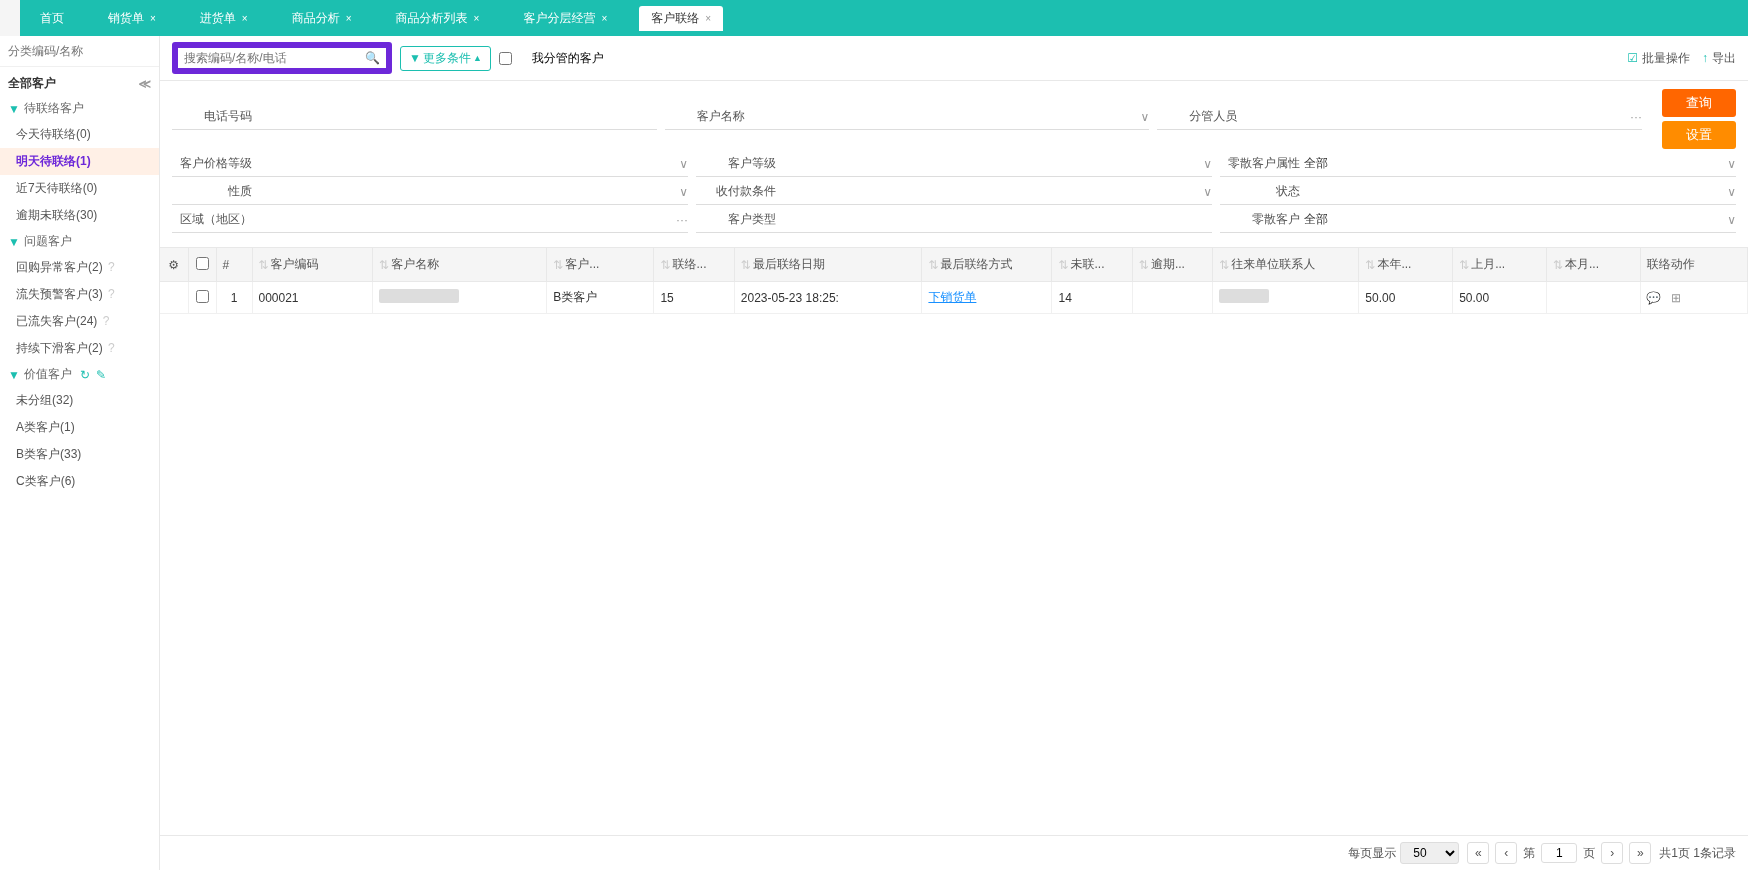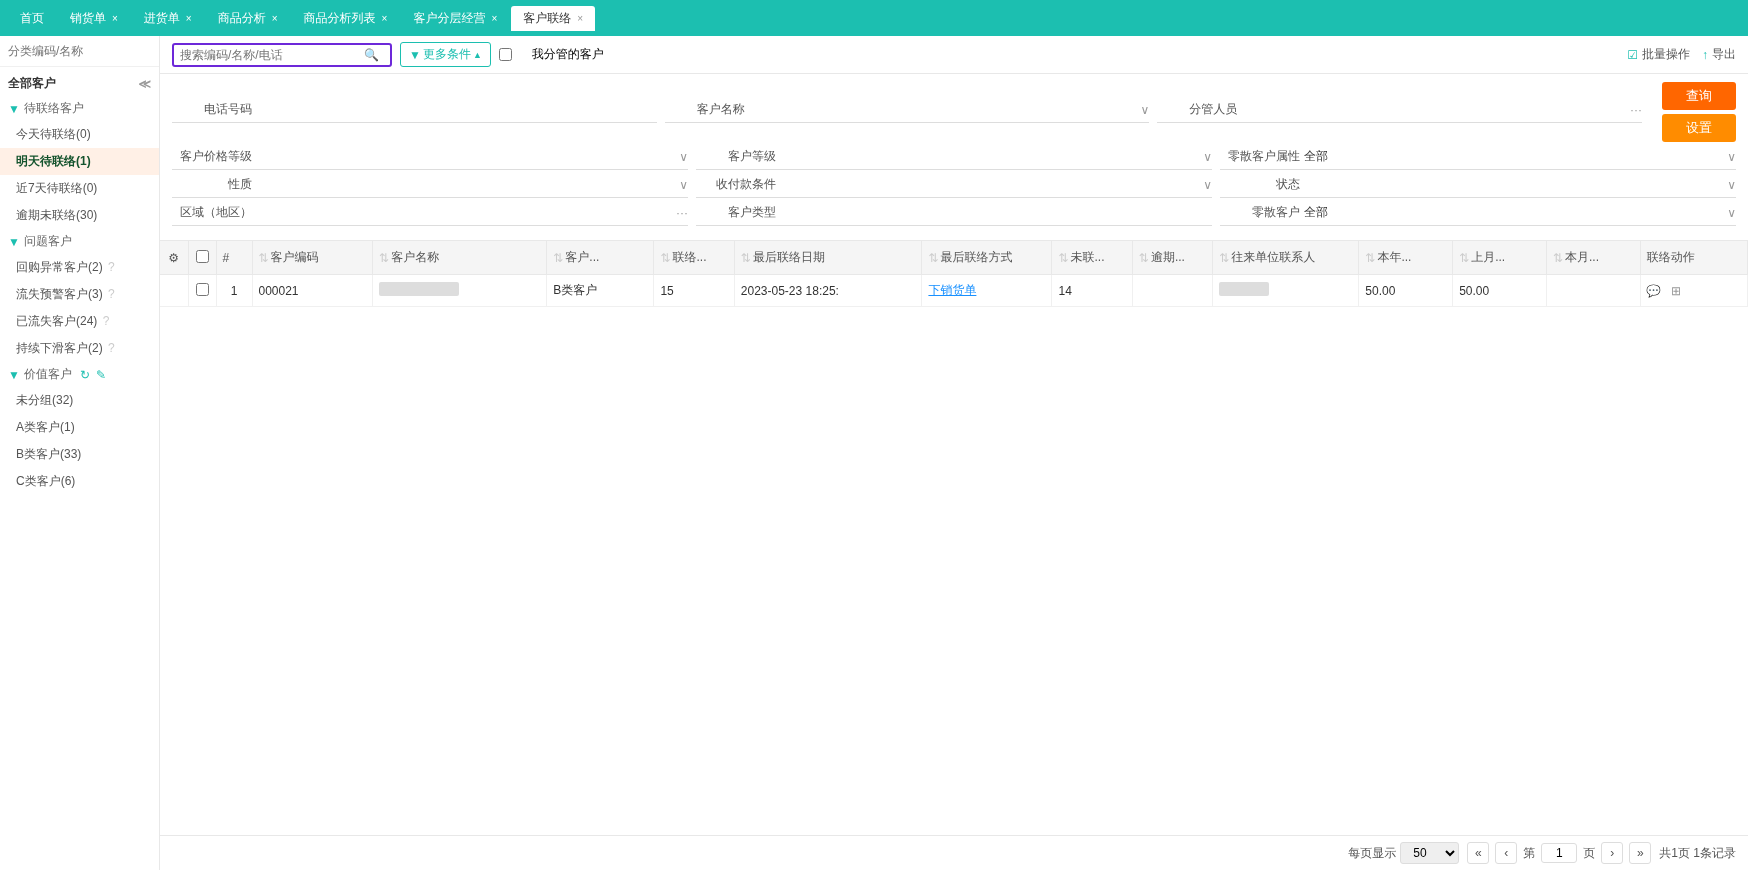--- a/index.html
+++ b/index.html
@@ -5,21 +5,22 @@
     * { box-sizing: border-box; margin: 0; padding: 0; font-family: 'Microsoft YaHei', Arial, sans-serif; font-size: 12px; }
     body { background: #f5f5f5; overflow: hidden; width: 1748px; height: 870px; }
     
     
     .top-nav {
       background: #1cbfb0;
       height: 36px;
       display: flex;
       align-items: center;
       padding: 0 8px;
-      gap: 2px;
+      gap: 20px;
+      margin-left: 20px;
     }
     .nav-item {
       color: white;
       padding: 4px 12px;
       cursor: pointer;
       border-radius: 3px 3px 0 0;
       white-space: nowrap;
       font-size: 13px;
       display: flex;
       align-items: center;
@@ -74,21 +75,21 @@
       align-items: center;
       gap: 4px;
     }
     .sidebar-section-title .triangle { color: #1cbfb0; }
     .sidebar-item {
       padding: 5px 8px 5px 16px;
       cursor: pointer;
       color: #555;
       font-size: 12px;
     }
-    .sidebar-item.active { background: #fff0e6; color: #14532d; font-weight: bold; }
+    .sidebar-item.active { background: #fff0e6; color: #6d28d9; font-weight: bold; }
     
     
     .content-area {
       flex: 1;
       display: flex;
       flex-direction: column;
       overflow: hidden;
     }
     
     
@@ -96,21 +97,21 @@
       background: white;
       padding: 6px 12px;
       display: flex;
       align-items: center;
       gap: 8px;
       border-bottom: 1px solid #e8e8e8;
     }
     .search-box {
       display: flex;
       align-items: center;
-      border: 2px solid #6d28d9;
+      border: 6px solid #6d28d9;
       border-radius: 3px;
       padding: 3px 6px;
       width: 220px;
       gap: 4px;
     }
     .search-box input {
       border: none;
       outline: none;
       font-size: 12px;
       color: #999;

